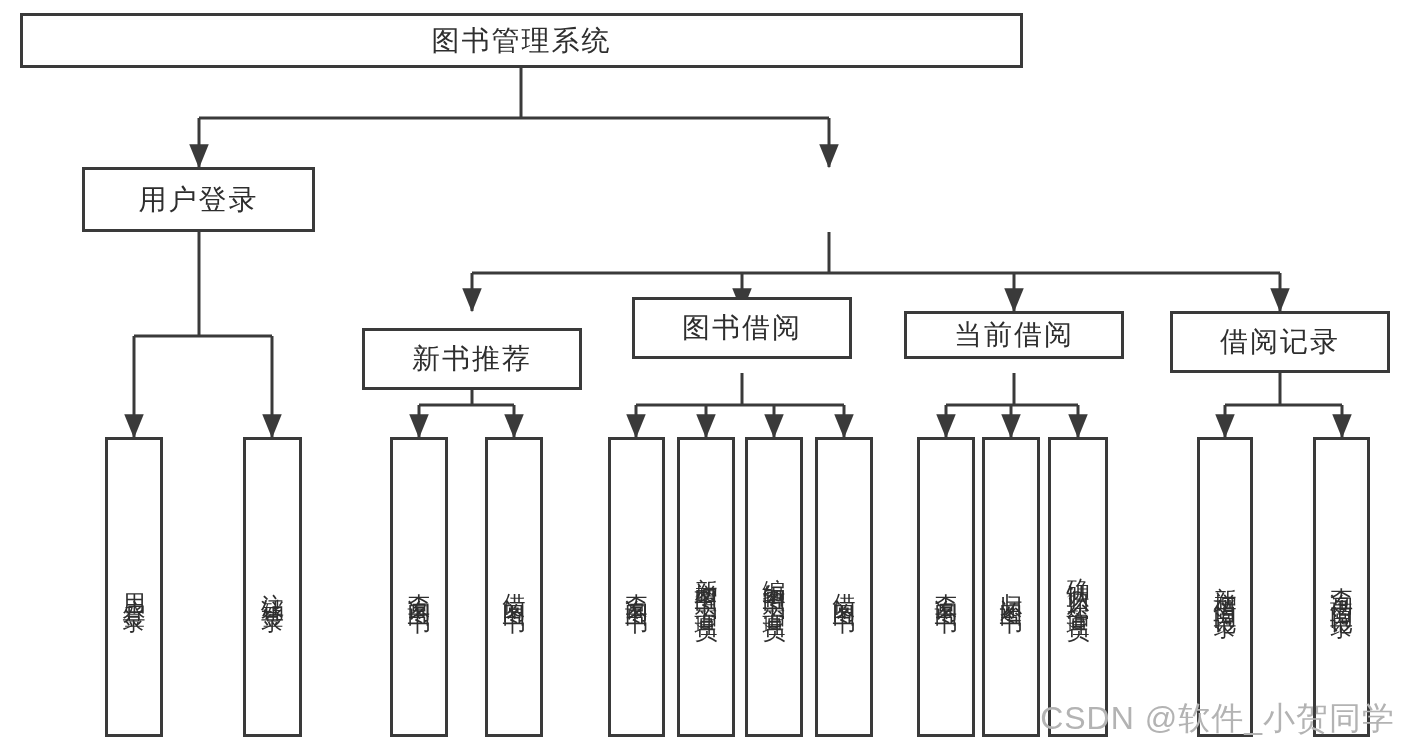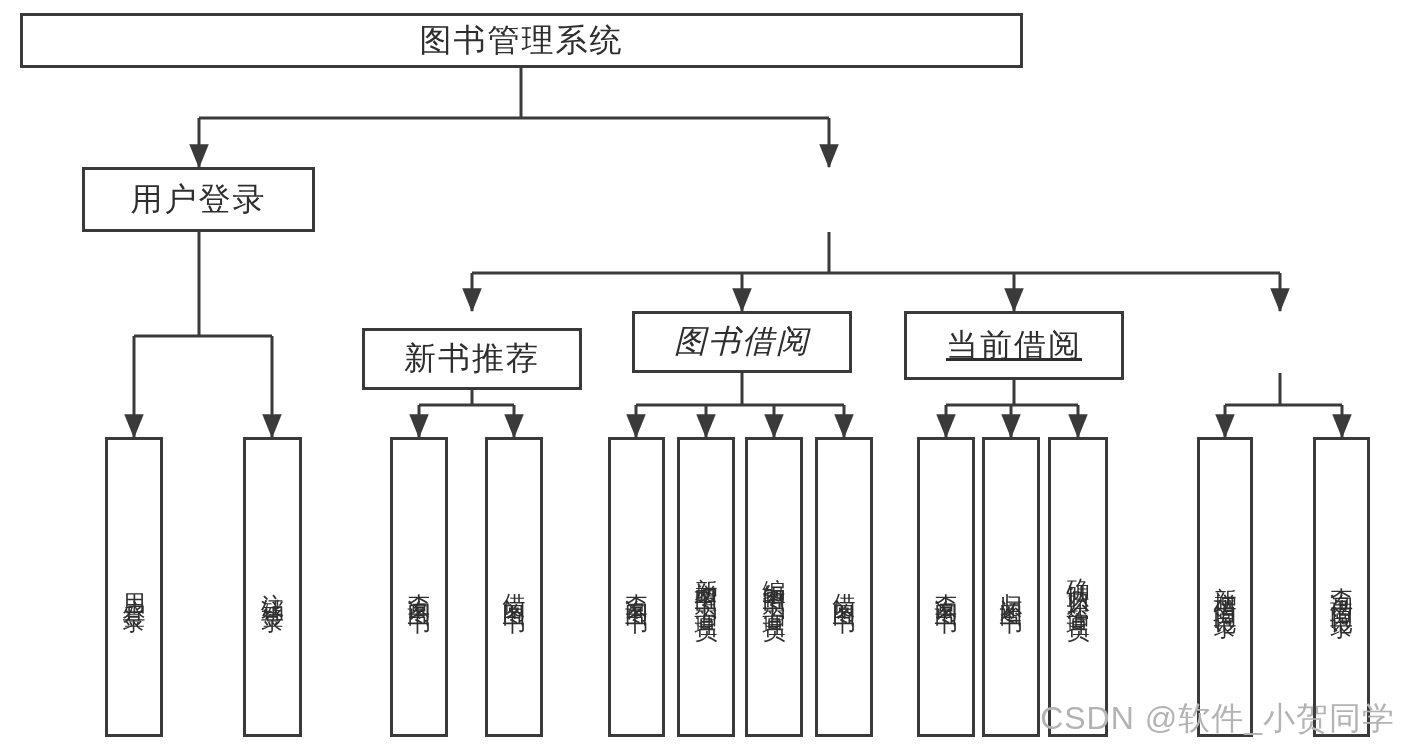--- a/index.html
+++ b/index.html
@@ -19,21 +19,21 @@
   .wires{position:absolute;left:0;top:0;width:1405px;height:747px;}
   .node{
     position:absolute;
     box-sizing:border-box;
     border:3px solid var(--line);
     background:var(--bg);
     color:var(--text);
     display:flex;
     align-items:center;
     justify-content:center;
-    font-size:32px;
+    font-size:28px;
     letter-spacing:2px;
     z-index:2;
   }
   .leaf{
     writing-mode:vertical-rl;
     text-orientation:mixed;
     font-size:23px;
     letter-spacing:6px;
     line-height:1;
     padding:4px 0;
@@ -102,22 +102,23 @@
       <path d="M1225 405 V437" marker-end="url(#ah)"></path>
       <path d="M1342 405 V437" marker-end="url(#ah)"></path>
     </g>
   </svg>
 
   <div class="node" style="left:20px;top:13px;width:1003px;height:55px;">图书管理系统</div>
 
   <div class="node" style="left:82px;top:167px;width:233px;height:65px;">用户登录</div>
 
   <div class="node" style="left:362px;top:328px;width:220px;height:62px;">新书推荐</div>
-  <div class="node" style="left:632px;top:311px;width:220px;height:62px;font-style:italic;">图书借阅</div>
-  <div class="node" style="left:904px;top:311px;width:220px;height:69px;text-decoration:underline;">当前借阅</div>
+  <div class="node" style="left:632px;top:297px;width:220px;height:62px;">图书借阅</div>
+  <div class="node" style="left:904px;top:311px;width:220px;height:48px;">当前借阅</div>
+  <div class="node" style="left:1170px;top:311px;width:220px;height:62px;">借阅记录</div>
 
   <div class="node leaf" style="left:105px;top:437px;width:58px;height:300px;">用户登录</div>
   <div class="node leaf" style="left:243px;top:437px;width:59px;height:300px;">注销登录</div>
 
   <div class="node leaf" style="left:390px;top:437px;width:58px;height:300px;">查询图书</div>
   <div class="node leaf" style="left:485px;top:437px;width:58px;height:300px;">借阅图书</div>
 
   <div class="node leaf" style="left:608px;top:437px;width:57px;height:300px;">查询图书</div>
   <div class="node leaf" style="left:677px;top:437px;width:58px;height:300px;">新增图书（管理员）</div>
   <div class="node leaf" style="left:745px;top:437px;width:58px;height:300px;">编辑图书（管理员）</div>

